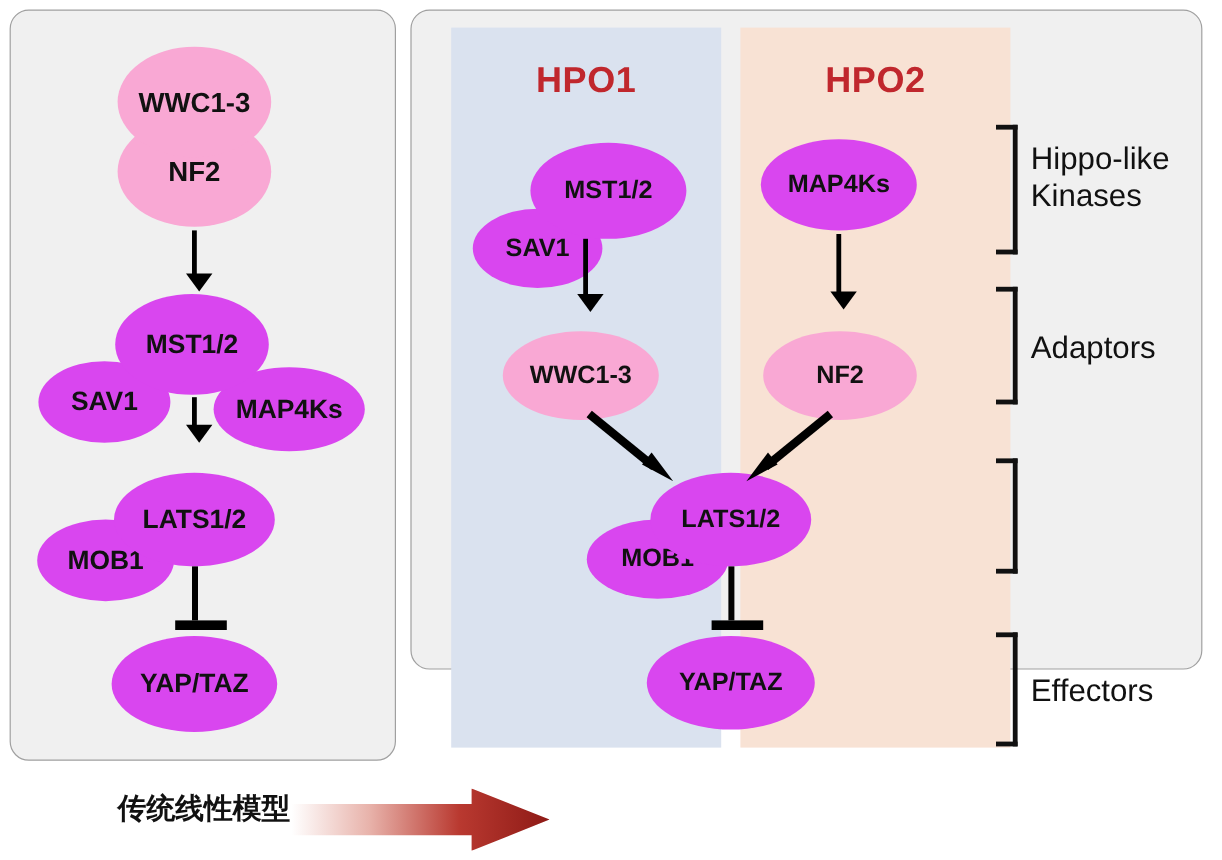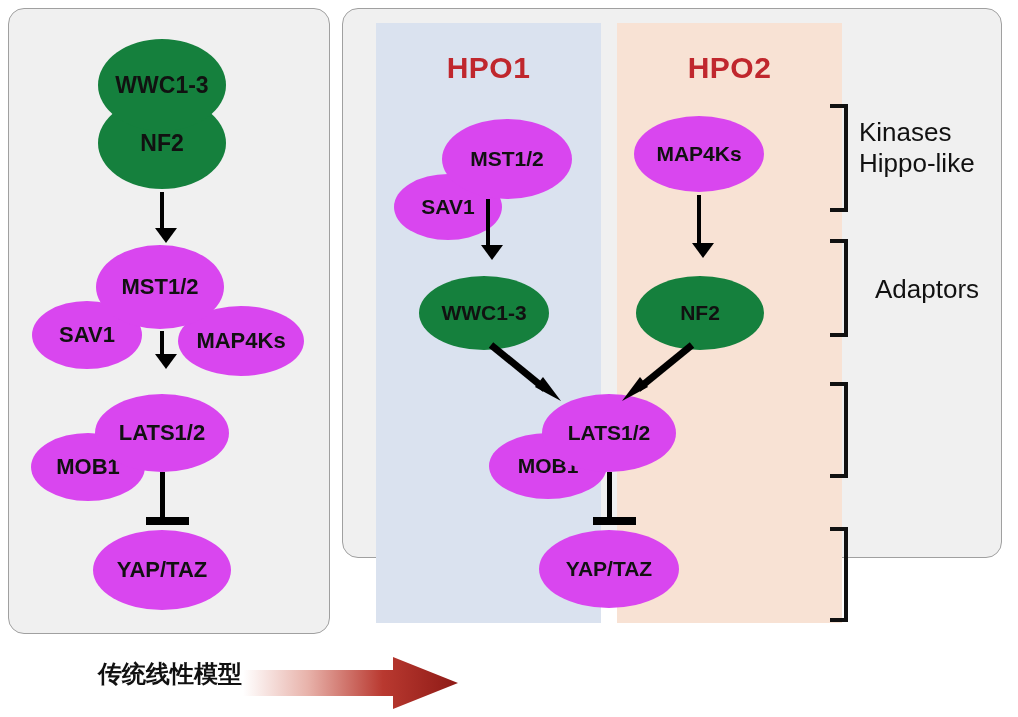--- a/index.html
+++ b/index.html
@@ -55,21 +55,21 @@
     display: flex;
     align-items: center;
     justify-content: center;
     border-radius: 50%;
     font-weight: bold;
     color: #111111;
     white-space: nowrap;
     box-sizing: border-box;
   }
   .node.gray  { background: #d946ef; }
-  .node.green { background: #15803d; }
+  .node.green { background: #f9a8d4; }
 
   
   .arrow-v {
     position: absolute;
     width: 0;
     border-left: 4px solid #000000;
   }
   .arrow-v::after {
     content: "";
     position: absolute;
@@ -193,32 +193,35 @@
 
     <div class="node gray" style="left:146px; top:424px; width:118px; height:66px; font-size:21px; z-index:2;">MOB1</div>
     <div class="node gray" style="left:199px; top:385px; width:134px; height:78px; font-size:21px; z-index:3;">LATS1/2</div>
 
     <div class="inhibit" style="left:264px; top:463px; height:45px; z-index:4;"></div>
 
     <div class="node gray" style="left:196px; top:521px; width:140px; height:78px; font-size:21px;">YAP/TAZ</div>
 
     <div class="bracket" style="left:487px; top:95px; height:108px;"></div>
     <div class="bracket-label" style="left:516px; top:108px;">
+      <div>Hippo-like</div>
       <div>Kinases</div>
-      <div>Hippo-like</div>
     </div>
 
     <div class="bracket" style="left:487px; top:230px; height:98px;"></div>
-    <div class="bracket-label" style="left:516px; top:265px;margin-left:16px;">
+    <div class="bracket-label" style="left:516px; top:265px;">
       <div>Adaptors</div>
     </div>
 
     <div class="bracket" style="left:487px; top:373px; height:96px;"></div>
 
     <div class="bracket" style="left:487px; top:518px; height:95px;"></div>
+    <div class="bracket-label" style="left:516px; top:551px;">
+      <div>Effectors</div>
+    </div>
   </div>
 
   <div class="caption-text" style="left:98px; top:658px;">传统线性模型</div>
 
   <svg id="gradient-arrow" viewBox="0 0 215 52" preserveAspectRatio="none">
     <defs>
       <linearGradient id="gradRed" x1="0" y1="0" x2="1" y2="0">
         <stop offset="0%" stop-color="#ffffff"></stop>
         <stop offset="30%" stop-color="#e8b3ab"></stop>
         <stop offset="65%" stop-color="#b93930"></stop>

